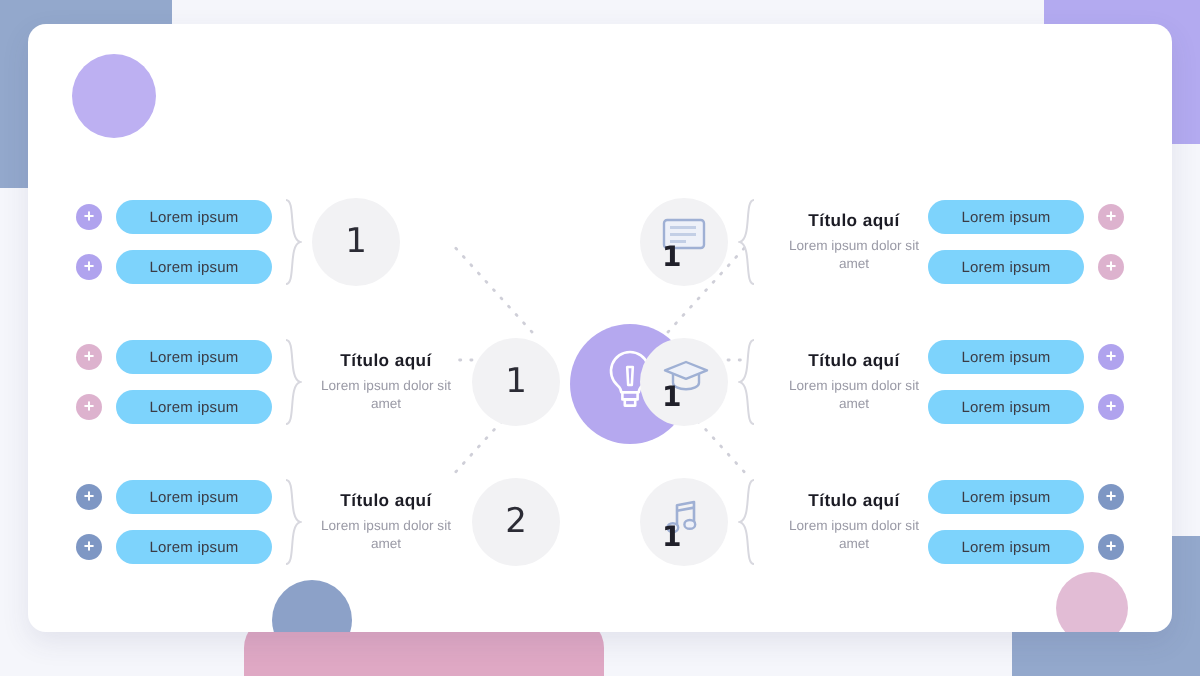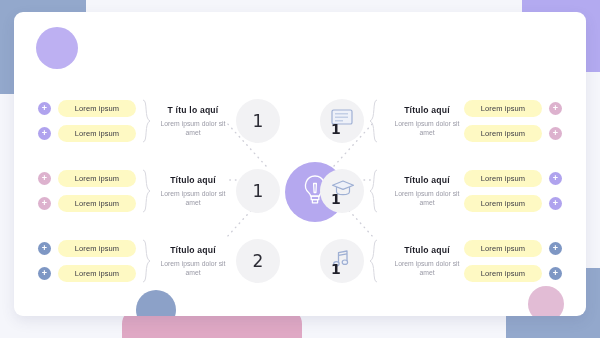--- a/index.html
+++ b/index.html
@@ -49,21 +49,21 @@
   .row-left  { left: 24px;  flex-direction: row; }
   .row-right { right: 24px; flex-direction: row; }
   .row-1 { top: 78px; }
   .row-2 { top: 148px; }
   .row-3 { top: 218px; }
 
   
   .pills { display: flex; flex-direction: column; gap: 8px; }
   .pill-line { display: flex; align-items: center; gap: 7px; }
   .pill {
-    background: #fef9c3; border-radius: 12px;
+    background: #7dd3fc; border-radius: 12px;
     padding: 4px 12px; min-width: 78px; text-align: center;
     font-size: 7.5px; color: #3b3b44; letter-spacing: .1px;
     white-space: nowrap;
   }
   .plus {
     width: 13px; height: 13px; border-radius: 50%;
     display: flex; align-items: center; justify-content: center;
     color: #fff; font-size: 9px; line-height: 1; font-weight: 700;
     flex: none;
   }
@@ -148,24 +148,20 @@
           <div class="pill-line">
             <span class="plus" style="background: rgb(176, 163, 238);">+</span>
             <span class="pill">Lorem ipsum</span>
           </div>
         </div>
         <span class="brace">
           <svg width="9" height="44" viewBox="0 0 9 44">
               <path d="M1 1 C6 1 2 20 8 22 C2 24 6 43 1 43" fill="none" stroke="currentColor" stroke-width="1"></path>
             </svg>
         </span>
-        <div class="titleblock">
-          <div class="t">T ítu lo aquí</div>
-          <div class="s">Lorem ipsum dolor sit amet</div>
-        </div>
         <div class="node">
           <span class="num">1</span>
         </div>
       </div>
 
       <div class="row row-left row-2">
         <div class="pills">
           <div class="pill-line">
             <span class="plus" style="background: rgb(221, 178, 206);">+</span>
             <span class="pill">Lorem ipsum</span>

